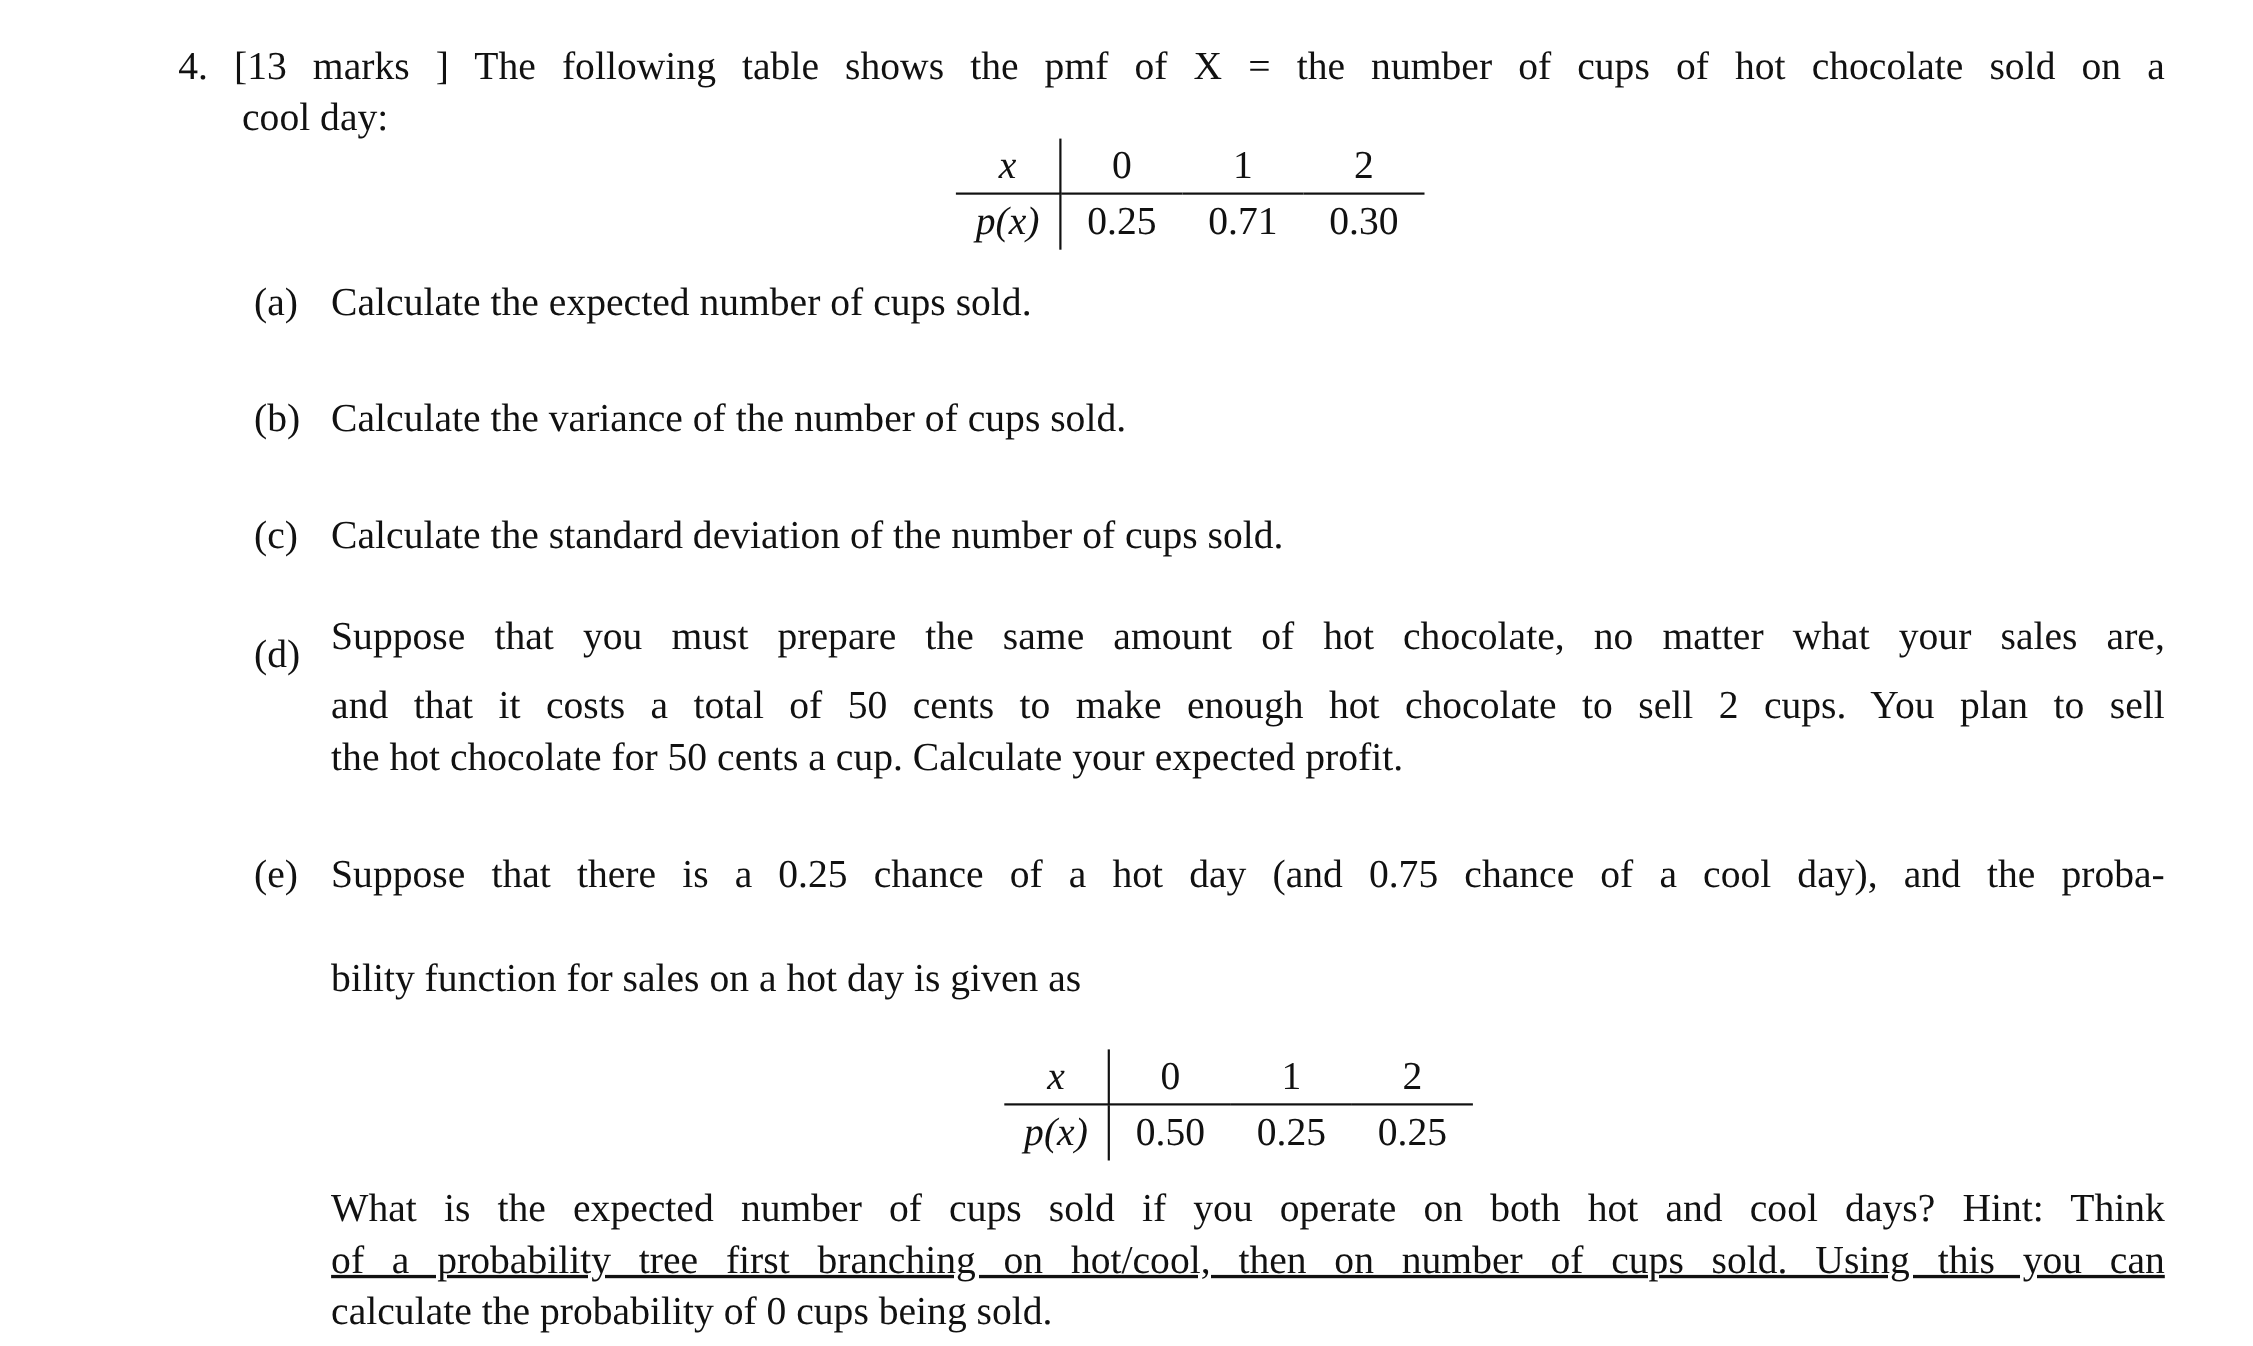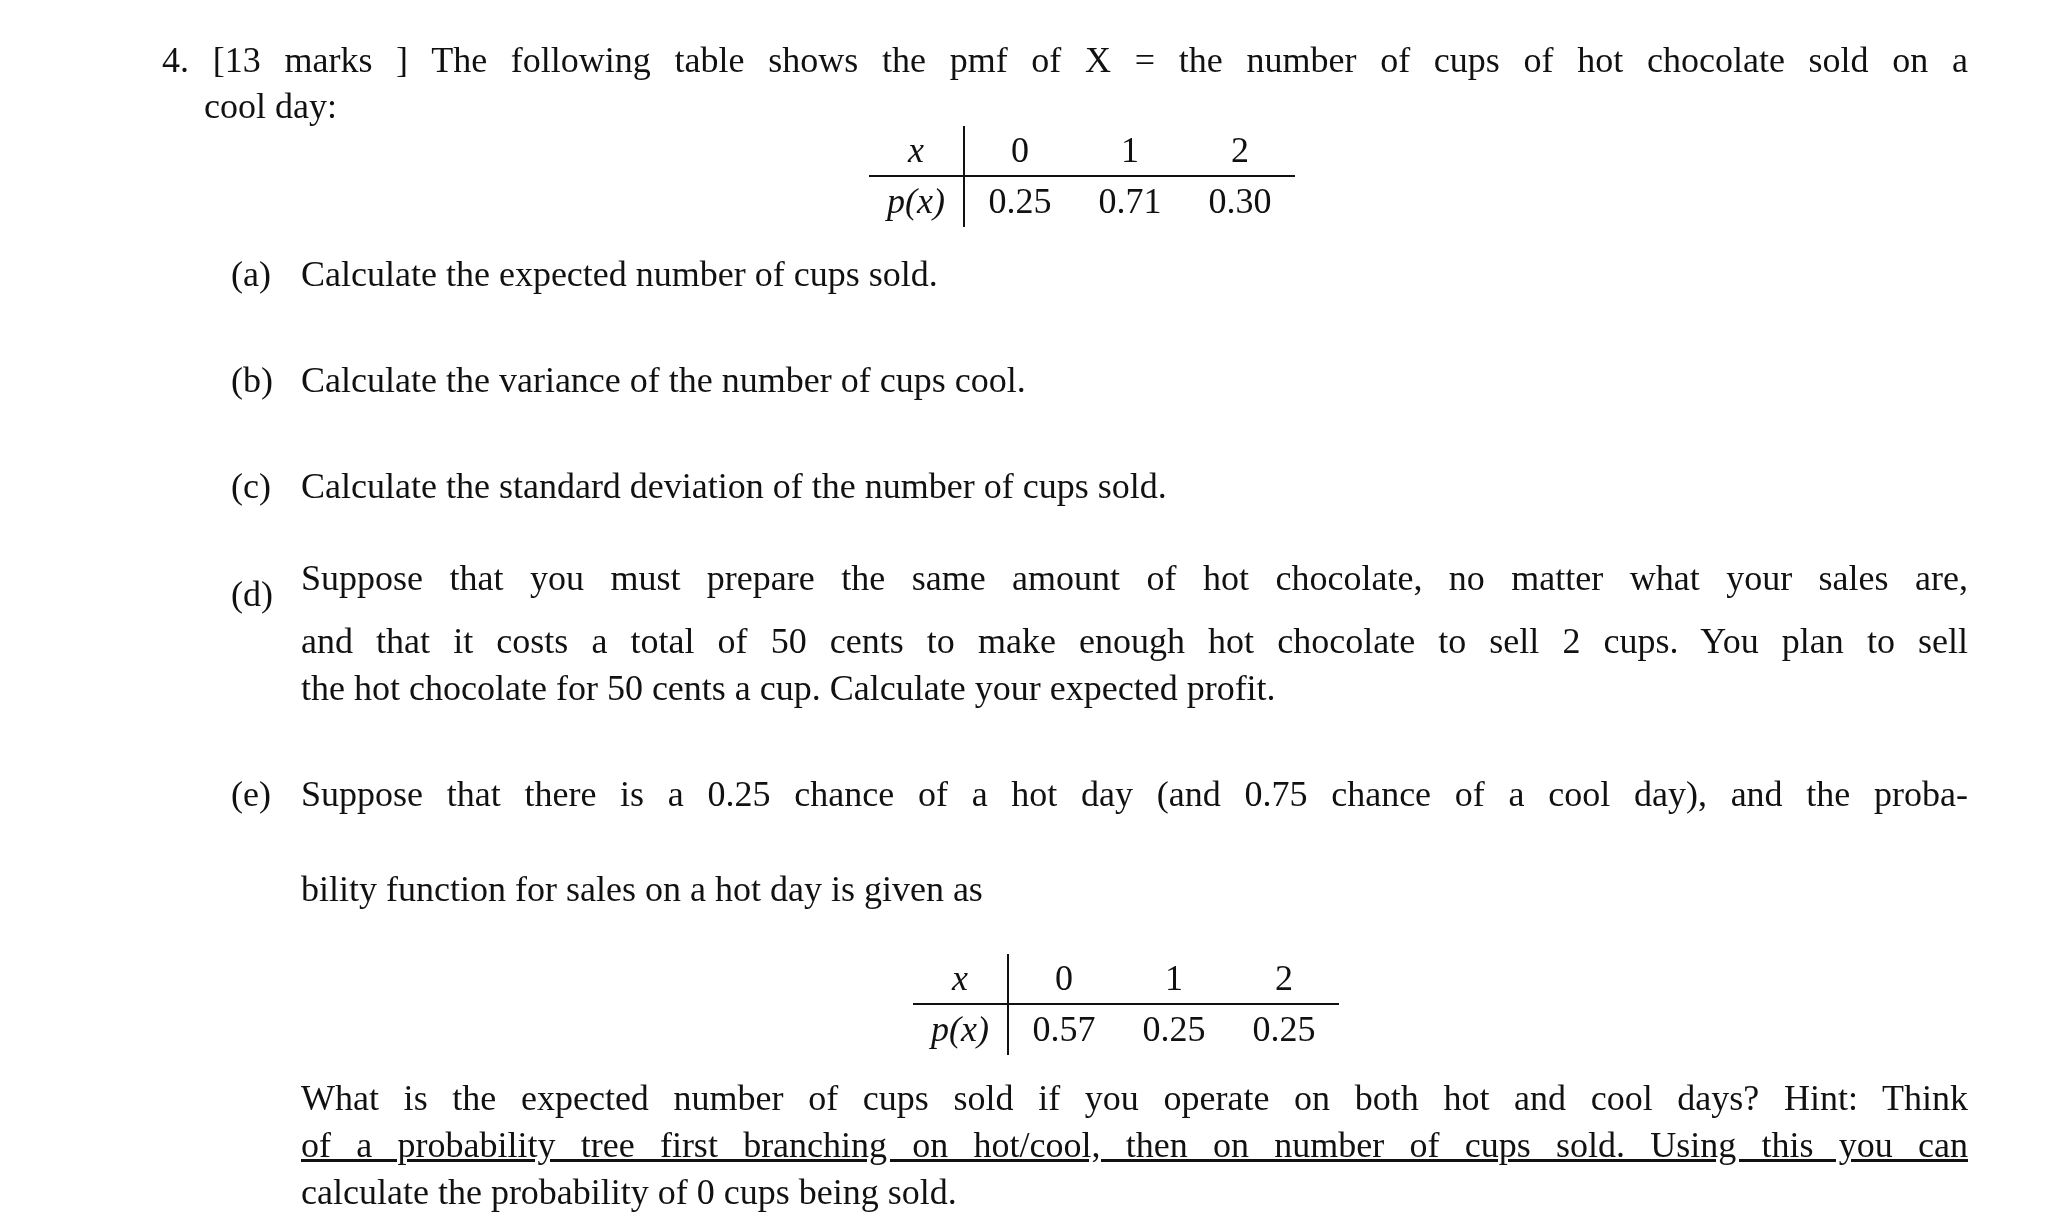--- a/index.html
+++ b/index.html
@@ -23,21 +23,21 @@
 </head>
 <body>
 
 <div class="line" style="left:162px; top:42px; width:1806px;">
   <span class="justify">
     <span>4.</span>
     <span>[13 marks ]</span>
     <span>The following table shows the pmf of X = the number of cups of hot chocolate sold on a</span>
   </span>
 </div>
-<div class="line" style="left:204px; top:88px;text-align:right;">cool day:</div>
+<div class="line" style="left:220px; top:88px;text-align:right;">cool day:</div>
 
 <table class="pmf" style="left:869px; top:126px;">
   <tbody>
       <tr class="head">
     <td class="lab math">x</td>
     <td class="val">0</td>
     <td class="val">1</td>
     <td class="val">2</td>
   </tr>
   <tr>
@@ -46,21 +46,21 @@
     <td class="val">0.71</td>
     <td class="val">0.30</td>
   </tr>
 </tbody>
   </table>
 
 <div class="line" style="left:231px; top:256px;">(a)</div>
 <div class="line" style="left:301px; top:256px;">Calculate the expected number of cups sold.</div>
 
 <div class="line" style="left:231px; top:362px;">(b)</div>
-<div class="line" style="left:301px; top:362px;">Calculate the variance of the number of cups cool.</div>
+<div class="line" style="left:301px; top:362px;">Calculate the variance of the number of cups sold.</div>
 
 <div class="line" style="left:231px; top:468px;">(c)</div>
 <div class="line" style="left:301px; top:468px;">Calculate the standard deviation of the number of cups sold.</div>
 
 <div class="line" style="left:231px; top:576px;">(d)</div>
 <div class="line" style="left:301px; top:560px; width:1667px;">
   <span class="justify">Suppose that you must prepare the same amount of hot chocolate, no matter what your sales are,</span>
 </div>
 <div class="line" style="left:301px; top:623px; width:1667px;">
   <span class="justify">and that it costs a total of 50 cents to make enough hot chocolate to sell 2 cups. You plan to sell</span>
@@ -76,21 +76,21 @@
 <table class="pmf" style="left:913px; top:954px;">
   <tbody>
       <tr class="head">
     <td class="lab math">x</td>
     <td class="val">0</td>
     <td class="val">1</td>
     <td class="val">2</td>
   </tr>
   <tr>
     <td class="lab math">p(x)</td>
-    <td class="val">0.57</td>
+    <td class="val">0.50</td>
     <td class="val">0.25</td>
     <td class="val">0.25</td>
   </tr>
 </tbody>
   </table>
 
 <div class="line" style="left:301px; top:1080px; width:1667px;">
   <span class="justify">What is the expected number of cups sold if you operate on both hot and cool days? Hint: Think</span>
 </div>
 <div class="line" style="left:301px; top:1127px; width:1667px;text-decoration:underline;">

